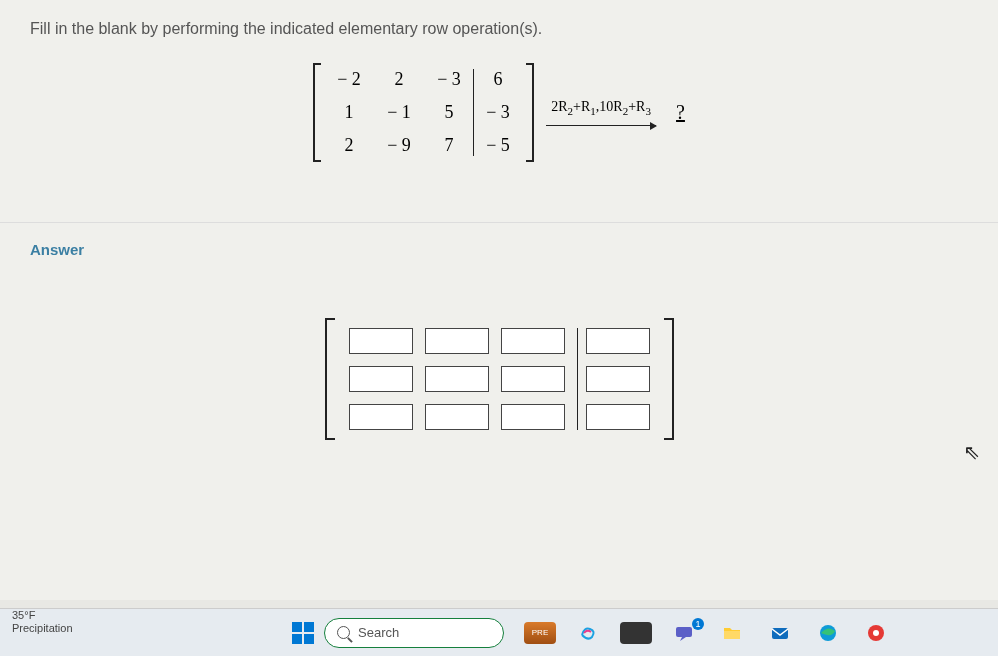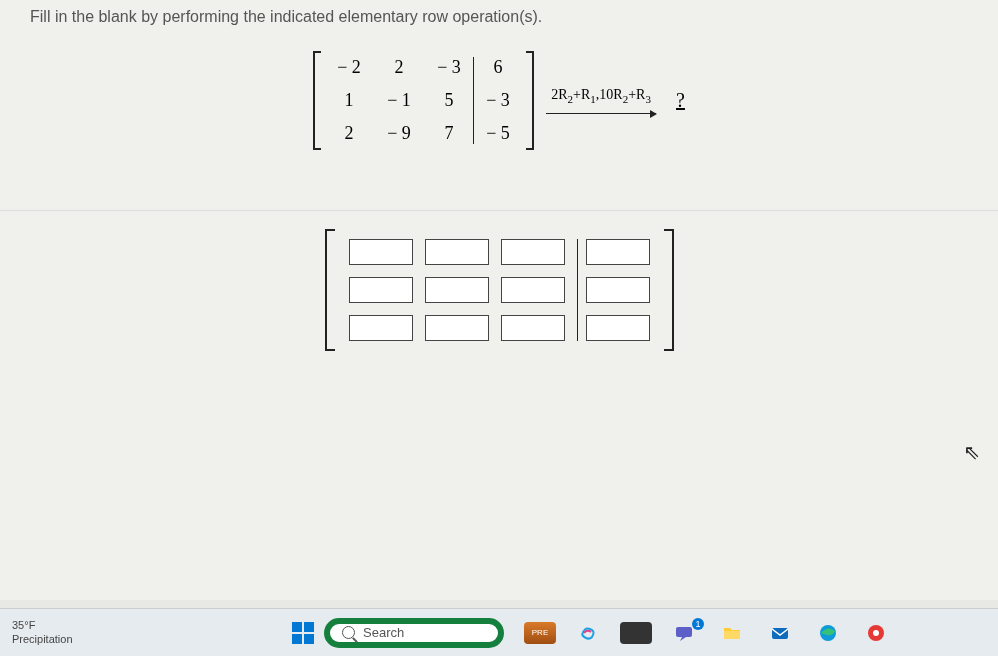--- a/index.html
+++ b/index.html
@@ -5,21 +5,21 @@
   * { box-sizing: border-box; margin: 0; padding: 0; }
   body {
     width: 998px;
     height: 656px;
     font-family: Arial, sans-serif;
     background: #e8e8e4;
     position: relative;
     overflow: hidden;
   }
   .content {
-    padding: 8px 30px;
+    padding: 20px 30px;
     background: #f0f0ec;
     height: 600px;
   }
   .prompt {
     color: #555;
     font-size: 16px;
     margin-bottom: 25px;
   }
   .matrix-row {
     display: flex;
@@ -139,21 +139,20 @@
     background: #fff;
     font-size: 14px;
     text-align: center;
   }
   .taskbar {
     position: absolute;
     bottom: 0; left: 0; right: 0;
     height: 48px;
     background: #e6ebf0;
     display: flex;
-    align-items: center;
     padding: 0 12px;
     gap: 10px;
     border-top: 1px solid #ccc;
   }
   .weather {
     display: flex;
     flex-direction: column;
     font-size: 11px;
     color: #444;
     line-height: 1.2;
@@ -172,21 +171,21 @@
     display: grid;
     grid-template-columns: 1fr 1fr;
     grid-template-rows: 1fr 1fr;
     gap: 2px;
   }
   .win-icon span { background: #0078d4; }
   .search-box {
     display: flex;
     align-items: center;
     background: #fff;
-    border: 6px solid #15803d;
+    border: 1px solid #15803d;
     border-radius: 16px;
     height: 30px;
     padding: 0 12px;
     gap: 8px;
     width: 180px;
     color: #555;
     font-size: 13px;
   }
   .search-icon {
     width: 13px; height: 13px;
@@ -276,20 +275,21 @@
         <span>2R</span><sub>2</sub><span>+R</span><sub>1</sub><span>,10R</span><sub>2</sub><span>+R</span><sub>3</sub>
       </div>
       <div class="arrow"></div>
     </div>
 
     <span class="qmark">?</span>
   </div>
 
   <div class="hr"></div>
 
+  <div class="answer-label">Answer</div>
 
   <div class="answer-area">
     <div class="ans-matrix">
       <div class="ans-bracket-l"></div>
       <div class="ans-body">
         <div class="ans-cols">
           <input class="ans-input" style="">
           <input class="ans-input" style="">
           <input class="ans-input" style="">
           <input class="ans-input" style="">

